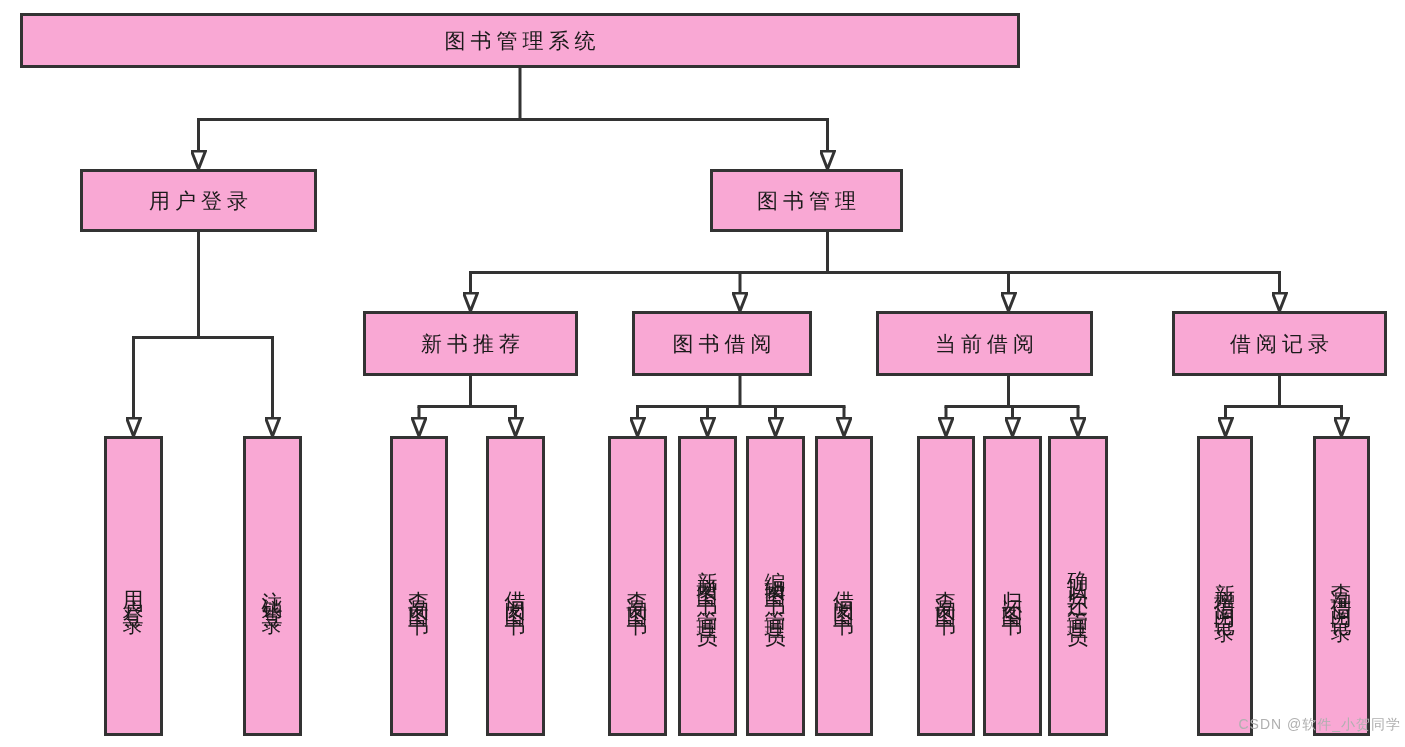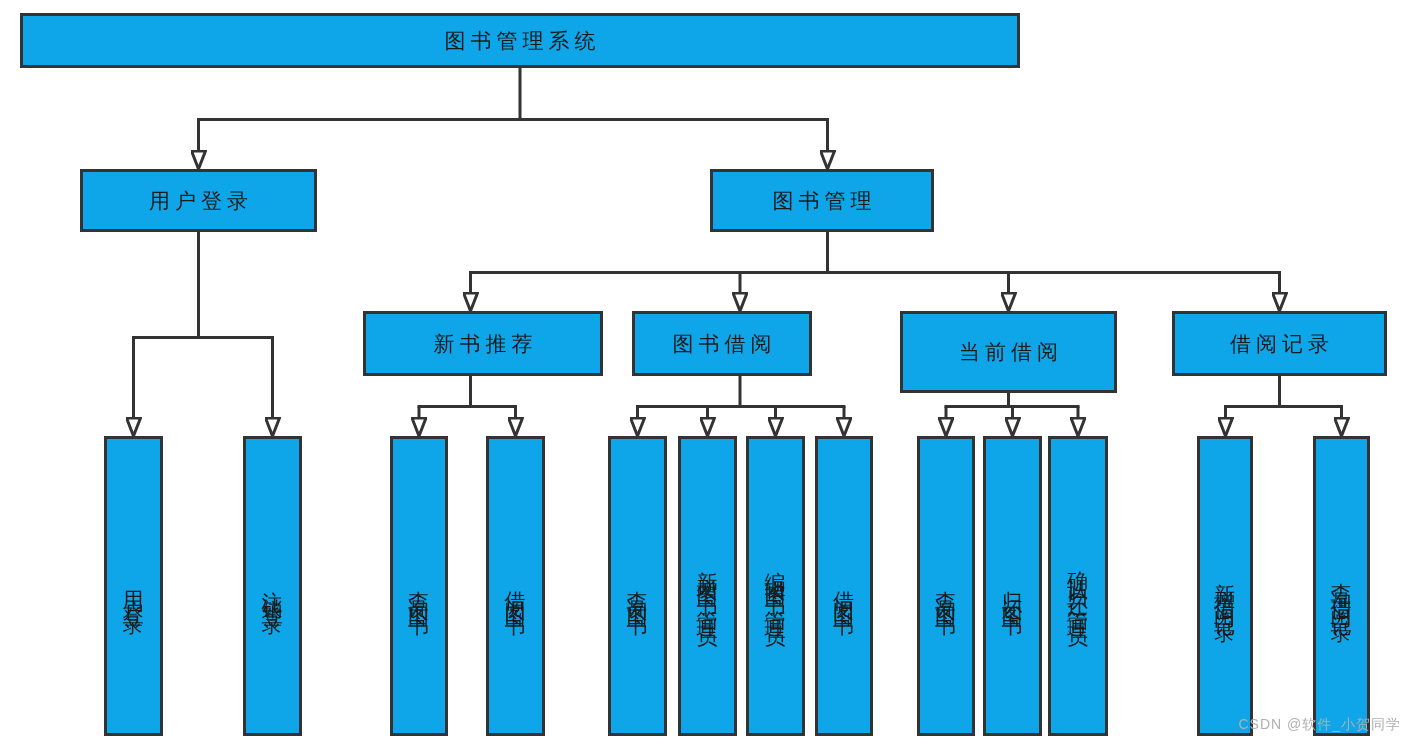--- a/index.html
+++ b/index.html
@@ -17,21 +17,21 @@
     background:var(--bg);
     font-family:"Liberation Sans","DejaVu Sans",sans-serif;
     overflow:hidden;
   }
   .connectors{position:absolute;left:0;top:0;width:1405px;height:747px;}
   .connectors path{stroke:var(--line);stroke-width:3;fill:none;}
   .ah{fill:var(--line);stroke:none;}
   .box{
     position:absolute;box-sizing:border-box;
     border:3px solid var(--border);
-    background:#0ea5e9;
+    background:#f9a8d4;
     display:flex;align-items:center;justify-content:center;
     color:var(--text);
     font-size:21px;letter-spacing:5px;
     padding-left:5px;
     white-space:nowrap;
     z-index:2;
   }
   .box.v{
     writing-mode:vertical-rl;
     text-orientation:mixed;
@@ -110,25 +110,25 @@
       <path d="M1279.5,376 V408"></path>
       <path d="M1224,406.5 H1343"></path>
       <path d="M1225.5,406.5 V418" marker-end="url(#ah)"></path>
       <path d="M1341.5,406.5 V418" marker-end="url(#ah)"></path>
     </g>
   </svg>
 
   <div class="box" style="left:20px;top:13px;width:1000px;height:55px">图书管理系统</div>
 
   <div class="box" style="left:80px;top:169px;width:237px;height:63px">用户登录</div>
-  <div class="box" style="left:710px;top:169px;width:224px;height:63px">图书管理</div>
+  <div class="box" style="left:710px;top:169px;width:193px;height:63px">图书管理</div>
 
-  <div class="box" style="left:363px;top:311px;width:240px;height:65px">新书推荐</div>
+  <div class="box" style="left:363px;top:311px;width:215px;height:65px">新书推荐</div>
   <div class="box" style="left:632px;top:311px;width:180px;height:65px">图书借阅</div>
-  <div class="box" style="left:900px;top:311px;width:217px;height:82px">当前借阅</div>
+  <div class="box" style="left:876px;top:311px;width:217px;height:65px">当前借阅</div>
   <div class="box" style="left:1172px;top:311px;width:215px;height:65px">借阅记录</div>
 
   <div class="box v" style="left:104px;top:436px;width:59px;height:300px">用户登录</div>
   <div class="box v" style="left:243px;top:436px;width:59px;height:300px">注销登录</div>
 
   <div class="box v" style="left:390px;top:436px;width:58px;height:300px">查询图书</div>
   <div class="box v" style="left:486px;top:436px;width:59px;height:300px">借阅图书</div>
 
   <div class="box v" style="left:608px;top:436px;width:59px;height:300px">查询图书</div>
   <div class="box v" style="left:678px;top:436px;width:59px;height:300px">新增图书（管理员）</div>

